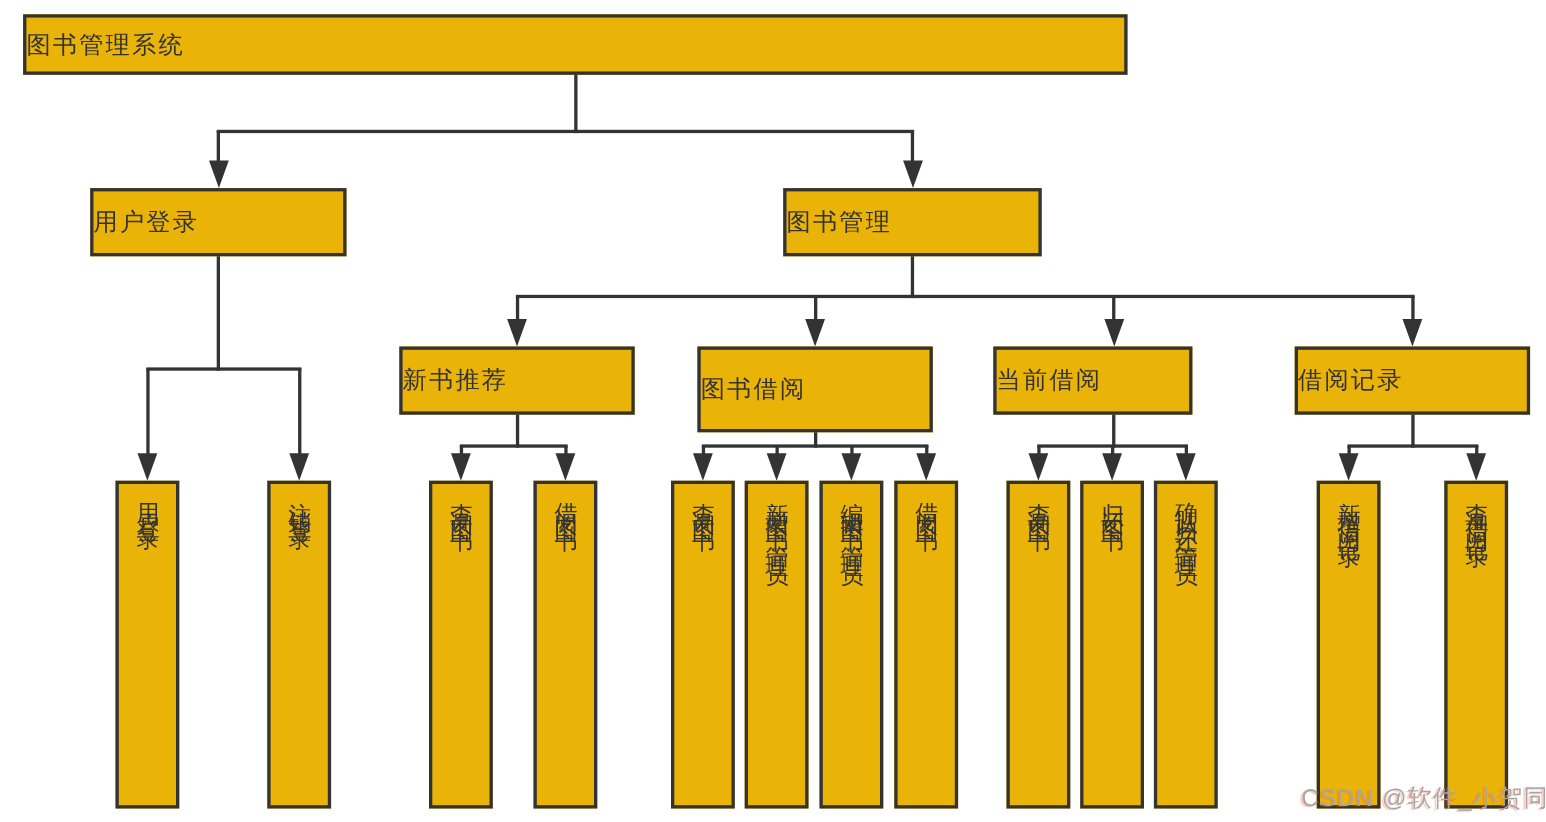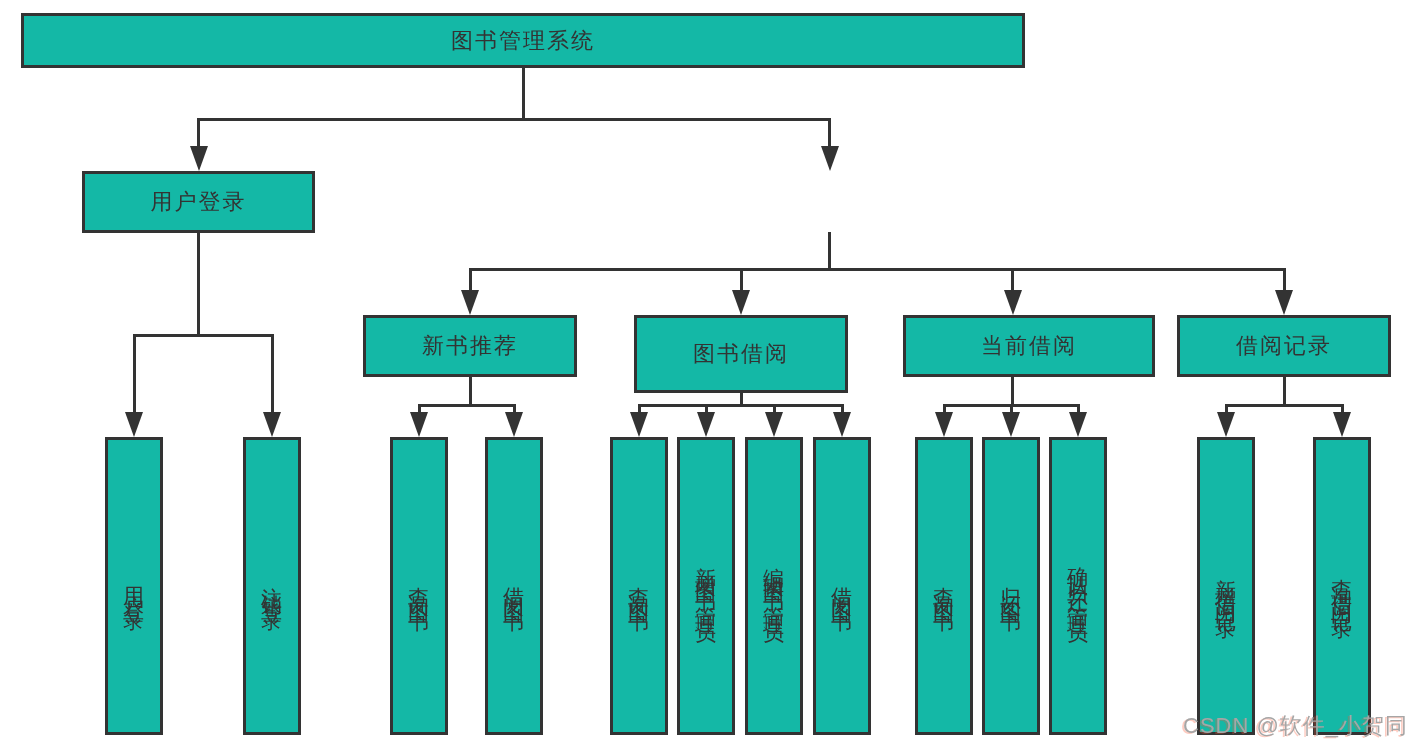--- a/index.html
+++ b/index.html
@@ -8,25 +8,25 @@
     width: 1405px;
     height: 747px;
     background: var(--bg, #ffffff);
     overflow: hidden;
     font-family: "Liberation Sans", "DejaVu Sans", sans-serif;
   }
   .node {
     position: absolute;
     box-sizing: border-box;
     border: 3px solid var(--border, #333333);
-    background: #14b8a6;
+    background: #eab308;
     color: var(--text, #333333);
     display: flex;
     align-items: center;
-    justify-content: center;
+    justify-content: flex-start;
     z-index: 2;
   }
   .node.h {
     font-size: 22px;
     letter-spacing: 2px;
     white-space: nowrap;
   }
   .node.v {
     font-size: 21px;
     writing-mode: vertical-rl;
@@ -112,33 +112,36 @@
     <div class="vline" style="left: 1224.5px; top: 405px; height: 8px;"></div>
     <div class="arrowhead" style="left: 1217px; top: 412px;"></div>
     <div class="vline" style="left: 1340.5px; top: 405px; height: 8px;"></div>
     <div class="arrowhead" style="left: 1333px; top: 412px;"></div>
     <div class="node h" style="left: 21px; top: 13px; width: 1004px; height: 55px;">
       <span>图书管理系统</span>
     </div>
     <div class="node h" style="left: 82px; top: 171px; width: 233px; height: 62px;">
       <span>用户登录</span>
     </div>
+    <div class="node h" style="left: 712px; top: 171px; width: 235px; height: 62px;">
+      <span>图书管理</span>
+    </div>
     <div class="node v" style="left: 105px; top: 437px; width: 58px; height: 298px;">
       <span>用户登录</span>
     </div>
     <div class="node v" style="left: 243px; top: 437px; width: 58px; height: 298px;">
       <span>注销登录</span>
     </div>
     <div class="node h" style="left: 363px; top: 315px; width: 214px; height: 62px;">
       <span>新书推荐</span>
     </div>
     <div class="node h" style="left: 634px; top: 315px; width: 214px; height: 78px;">
       <span>图书借阅</span>
     </div>
-    <div class="node h" style="left: 903px; top: 315px; width: 252px; height: 62px;">
+    <div class="node h" style="left: 903px; top: 315px; width: 181px; height: 62px;">
       <span>当前借阅</span>
     </div>
     <div class="node h" style="left: 1177px; top: 315px; width: 214px; height: 62px;">
       <span>借阅记录</span>
     </div>
     <div class="node v" style="left: 390px; top: 437px; width: 58px; height: 298px;">
       <span>查询图书</span>
     </div>
     <div class="node v" style="left: 485px; top: 437px; width: 58px; height: 298px;">
       <span>借阅图书</span>

